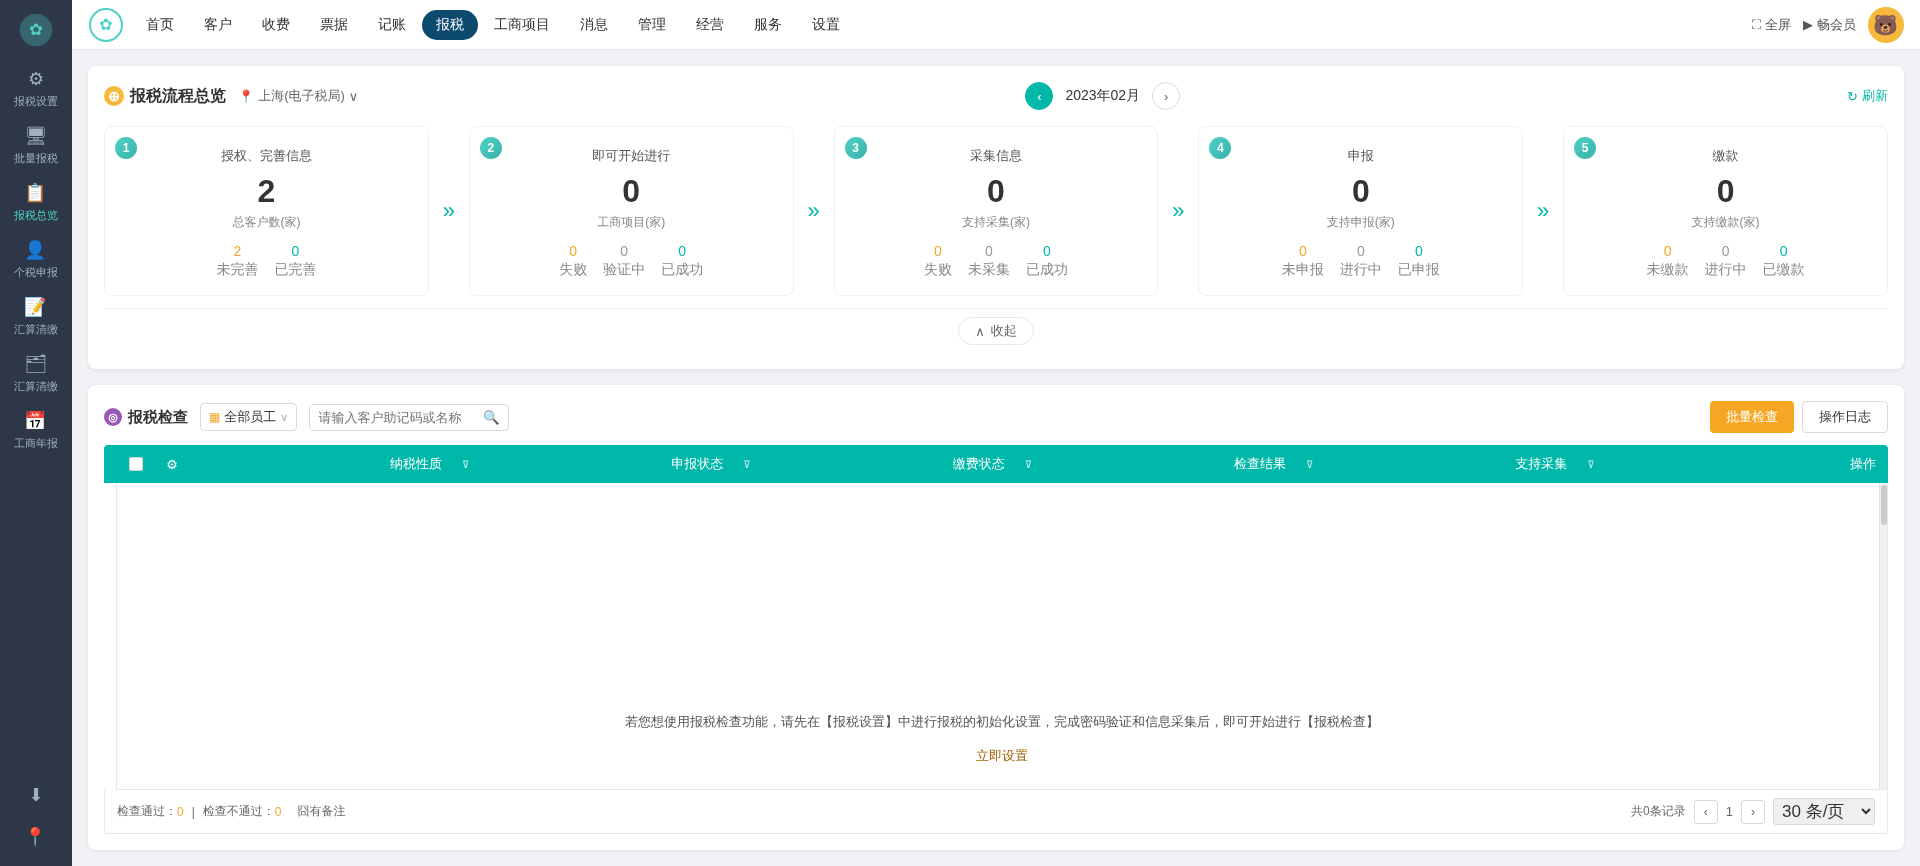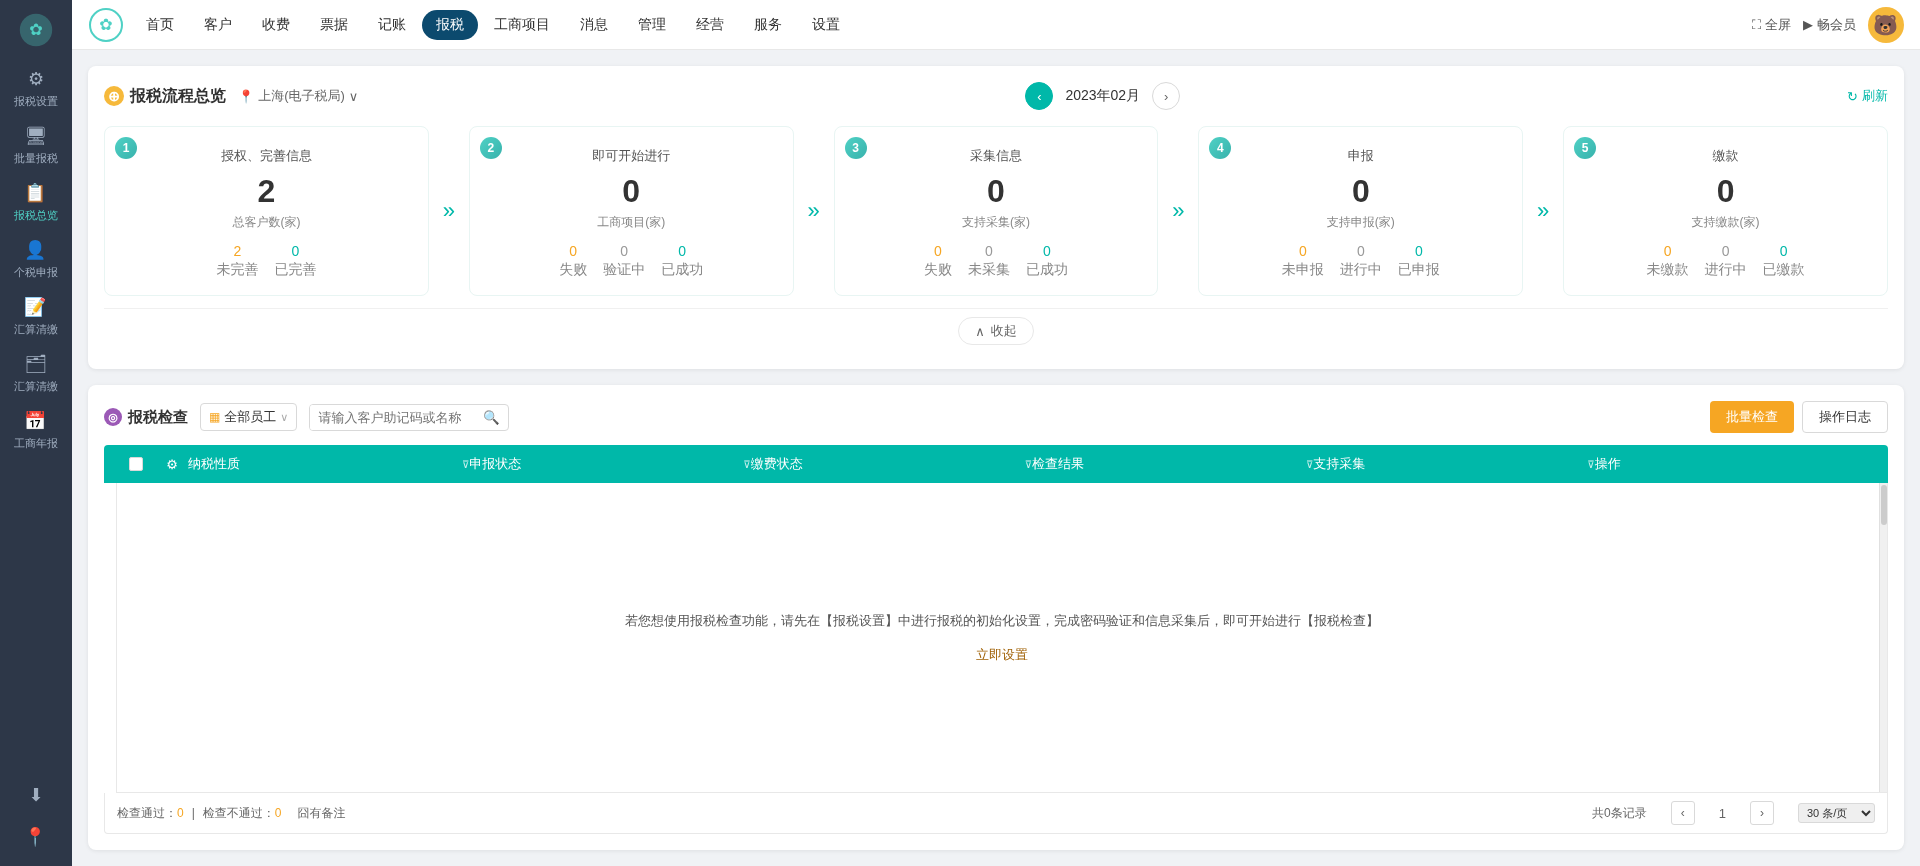--- a/index.html
+++ b/index.html
@@ -229,25 +229,25 @@
     .table-wrapper { flex: 1; display: flex; flex-direction: column; overflow: hidden; }
     .table-header {
       display: flex; align-items: center;
       background: #00b8a9; color: #fff;
       padding: 10px 12px; font-size: 13px;
       border-radius: 4px 4px 0 0;
     }
     .th-checkbox { width: 40px; flex-shrink: 0; display: flex; align-items: center; justify-content: center; }
     .th-settings { width: 32px; flex-shrink: 0; display: flex; align-items: center; justify-content: center; }
     .th-name { flex: 2; text-align: center; }
-    .th-cell { flex: 1; text-align: center; display: flex; align-items: center; justify-content: space-between; gap: 4px; }
+    .th-cell { flex: 1; text-align: center; display: flex; align-items: center; justify-content: flex-end; gap: 20px; }
     .filter-icon { font-size: 10px; opacity: 0.8; }
     .table-body {
       flex: 1; border: 1px solid #e8e8e8; border-top: none;
-      display: flex; flex-direction: column; align-items: center; justify-content: center;
+      display: flex; flex-direction: column; align-items: center; justify-content: flex-end;
       color: #666; font-size: 13px; line-height: 2;
       position: relative; overflow: hidden; margin-left: 12px;
     }
     .table-empty-msg { text-align: center; padding: 20px; color: #555; }
     .table-empty-link { color: #a16207; cursor: pointer; }
     .scrollbar {
       position: absolute; right: 0; top: 0; bottom: 0;
       width: 8px; background: #f0f0f0;
       border-left: 1px solid #e0e0e0;
     }
@@ -256,30 +256,30 @@
       margin: 2px auto;
     }
 
     
     .table-footer {
       display: flex; align-items: center; padding: 8px 12px;
       border: 1px solid #e8e8e8; border-top: none; background: #fff;
       font-size: 12px; color: #666; border-radius: 0 0 4px 4px;
     }
     .footer-stat { color: #f6a623; cursor: pointer; }
-    .footer-right { margin-left: auto; display: flex; align-items: center; gap: 24px; }
+    .footer-right { margin-left: auto; display: flex; align-items: center; gap: 8px; }
     .page-btn {
       width: 24px; height: 24px; border: 1px solid #d9d9d9; border-radius: 3px;
       background: #fff; cursor: pointer; display: flex; align-items: center; justify-content: center;
       font-size: 12px; color: #666;
     }
     .page-num { font-size: 13px; }
     .page-size-select {
       border: 1px solid #d9d9d9; border-radius: 3px; padding: 2px 4px;
-      font-size: 11px; color: #333; cursor: pointer;
+      font-size: 17px; color: #333; cursor: pointer;
     }
 
     
     .checkbox-box {
       width: 14px; height: 14px; border: 1px solid #d9d9d9; border-radius: 2px;
       background: #fff; cursor: pointer;
     }
   </style>
 </head>
 <body>

